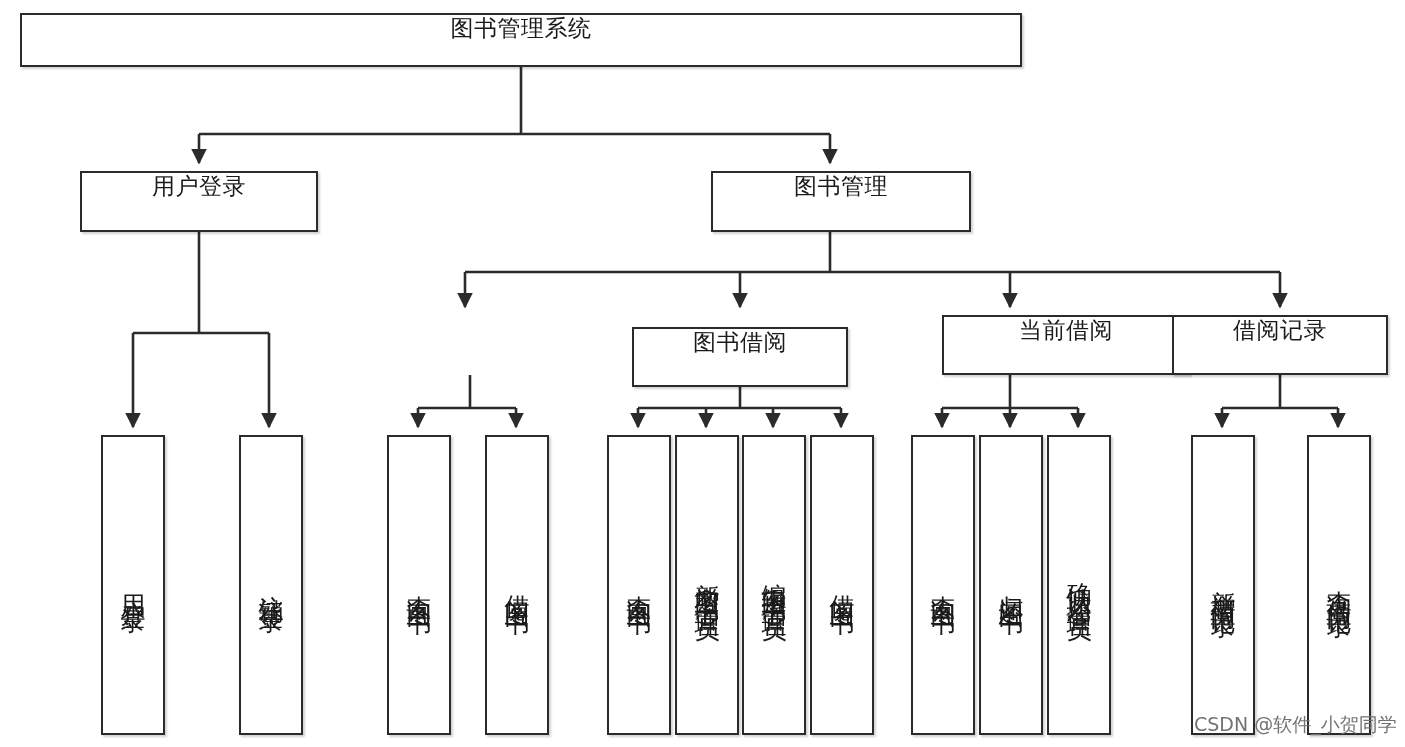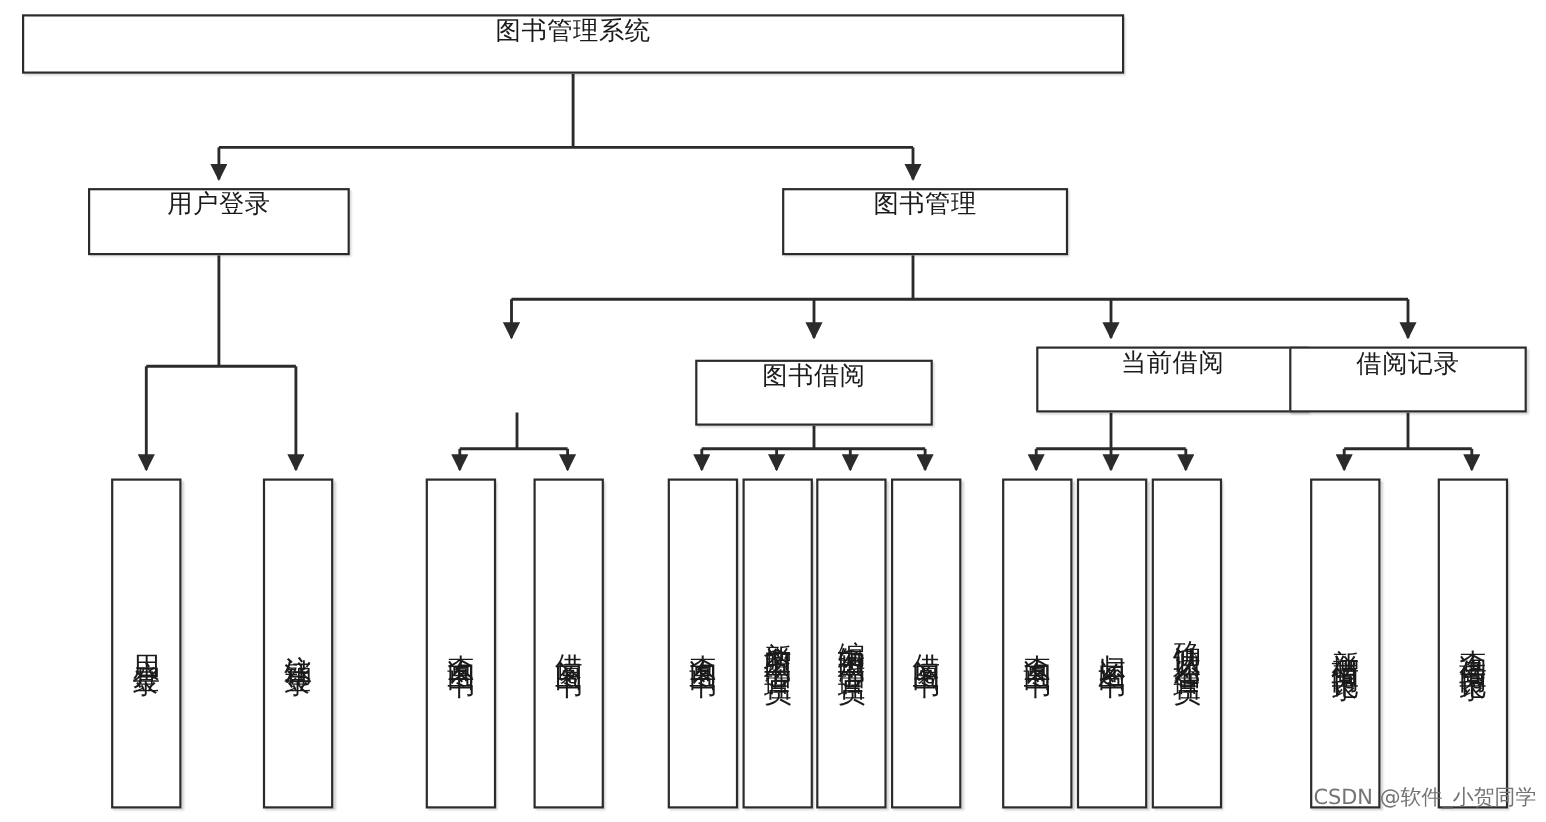--- a/index.html
+++ b/index.html
@@ -133,21 +133,21 @@
   <div class="node horiz" style="left:711px; top:171px; width:260px; height:61px;">
     <span class="label">图书管理</span>
   </div>
 
   <div class="node horiz" style="left:632px; top:315px; width:216px; height:60px;margin-top:12px;">
     <span class="label">图书借阅</span>
   </div>
   <div class="node horiz" style="left:902px; top:315px; width:248px; height:60px;margin-left:40px;">
     <span class="label">当前借阅</span>
   </div>
-  <div class="node horiz" style="left:1172px; top:315px; width:216px; height:60px;font-family:Liberation Serif, serif;">
+  <div class="node horiz" style="left:1172px; top:315px; width:216px; height:60px;">
     <span class="label">借阅记录</span>
   </div>
 
   <div class="node vert" style="left:101px; top:435px; width:64px; height:300px;">
     <span class="label">用户登录</span>
   </div>
   <div class="node vert" style="left:239px; top:435px; width:64px; height:300px;">
     <span class="label">注销登录</span>
   </div>
 

